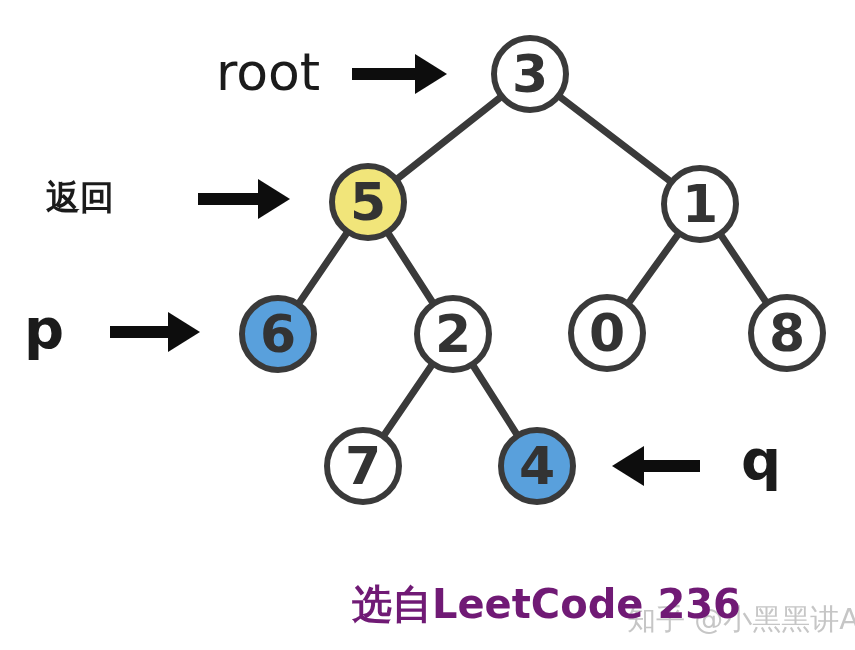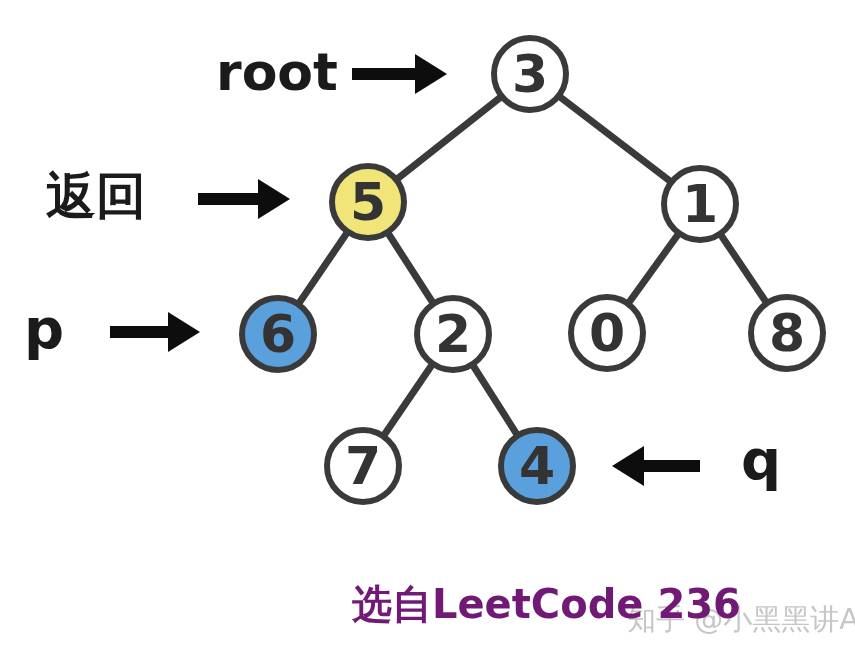--- a/index.html
+++ b/index.html
@@ -32,22 +32,22 @@
     color: #333333;
     line-height: 1;
   }
   .lbl {
     position: absolute;
     transform: translateY(-54%);
     white-space: nowrap;
     z-index: 2;
     line-height: 1;
   }
-  .lbl-root   { left: 216px; top: 74px;  font-size: 52px; font-weight: 700; text-align: right; }
-  .lbl-return { left: 46px;  top: 198px; font-size: 50px; font-weight: 700; }
+  .lbl-root   { left: 216px; top: 74px;  font-size: 52px; font-weight: 400; text-align: right; }
+  .lbl-return { left: 46px;  top: 198px; font-size: 34px; font-weight: 700; }
   .lbl-p      { left: 24px;  top: 331px; font-size: 56px; font-weight: 600; }
   .lbl-q      { left: 741px; top: 462px; font-size: 56px; font-weight: 600; }
   .caption {
     position: absolute;
     left: 352px; top: 582px;
     font-size: 40px;
     font-weight: 700;
     white-space: nowrap;
     z-index: 2;
     line-height: 1.1;

